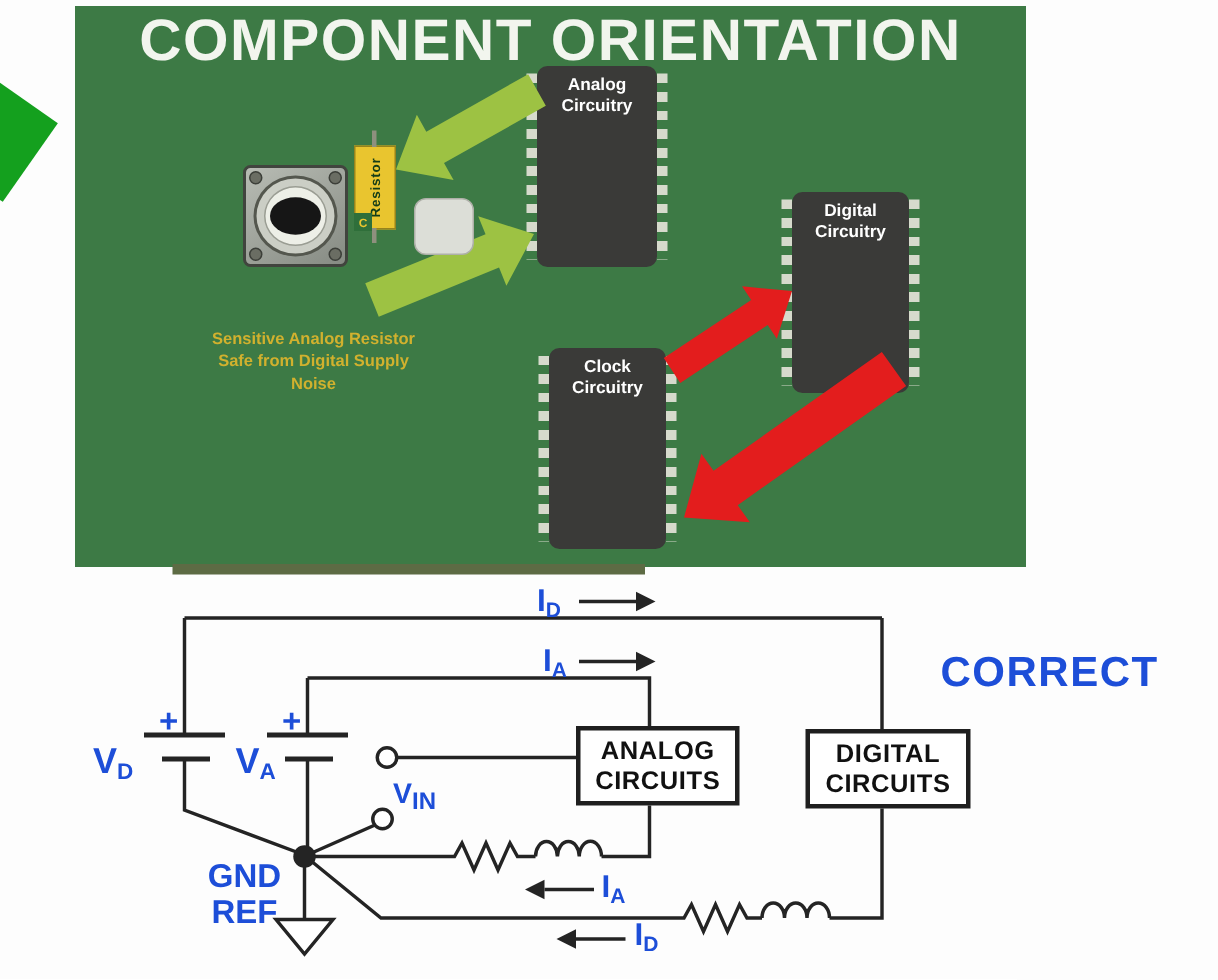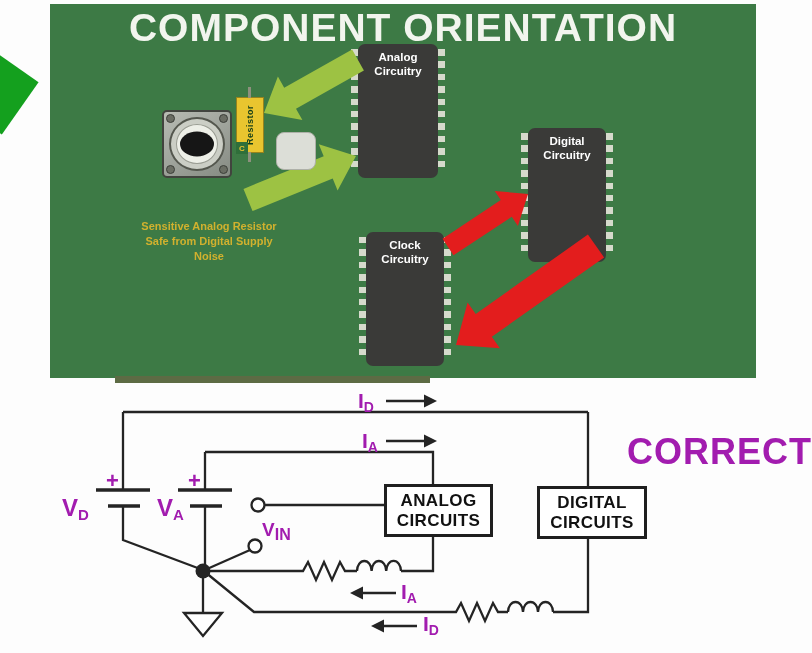--- a/index.html
+++ b/index.html
@@ -5,21 +5,21 @@
   html,body{margin:0;padding:0;background:#fff;}
   .page{position:relative;width:812px;height:653px;background:#fdfdfd;overflow:hidden;
         font-family:"Liberation Sans",sans-serif;}
   .preline{white-space:pre-line;}
 
   
   .accent{position:absolute;left:-38px;top:58px;width:64px;height:64px;background:#14a01e;
           transform:rotate(35deg);}
 
   
-  .board{position:absolute;left:50px;top:4px;width:706px;height:374px;background:#3d7a45;}
+  .board{position:absolute;left:50px;top:4px;width:634px;height:374px;background:#3d7a45;}
   .board-shadow{position:absolute;left:115px;top:376px;width:315px;height:7px;background:#5d6b44;}
   .title{position:absolute;left:0;top:2px;width:100%;margin:0;text-align:center;
          font-size:39px;font-weight:700;letter-spacing:1px;color:#f2f5ee;}
 
   
   .speaker{position:absolute;left:112px;top:106px;width:66px;height:64px;border-radius:5px;
            background:linear-gradient(145deg,#b8bcb4,#868b83);border:2px solid #41443e;}
   .screw{position:absolute;width:7px;height:7px;border-radius:50%;background:#6a6d63;border:1px solid #3c3f39;}
   .sc1{left:2px;top:2px}.sc2{right:2px;top:2px}.sc3{left:2px;bottom:2px}.sc4{right:2px;bottom:2px}
   .sp-ring{position:absolute;left:50%;top:50%;transform:translate(-50%,-50%);width:52px;height:50px;
@@ -61,28 +61,28 @@
 
   
   .overlay{position:absolute;left:0;top:0;width:812px;height:653px;}
 
   
   .cbox{position:absolute;background:#fff;border:3px solid #1f1f1f;display:flex;align-items:center;
         justify-content:center;text-align:center;font-weight:700;font-size:17px;line-height:1.15;
         color:#111;letter-spacing:.4px;}
   .box-analog{left:384px;top:484px;width:103px;height:47px;}
   .box-digital{left:537px;top:486px;width:104px;height:47px;}
-  .lbl{position:absolute;font-weight:700;color:#a21caf;line-height:1;}
+  .lbl{position:absolute;font-weight:700;color:#1d4ed8;line-height:1;}
   .lbl .sub{display:inline-block;transform:translateY(4px);}
   .ilabel{font-size:21px;} .ilabel .sub{font-size:14px;}
   .vlabel{font-size:24px;} .vlabel .sub{font-size:15px;}
   .vinlabel{font-size:19px;} .vinlabel .sub{font-size:16px;}
   .plus{font-size:22px;}
   .gndref{left:132px;top:572px;width:62px;text-align:center;font-size:22px;line-height:1.1;}
-  .correct{left:627px;top:434px;font-size:36px;letter-spacing:1px;}
+  .correct{left:627px;top:434px;font-size:28px;letter-spacing:1px;}
 </style>
 </head>
 <body>
 
 <div class="page">
 
   <div class="accent"></div>
 
   <div class="board">
     <h1 class="title">COMPONENT ORIENTATION</h1>
@@ -194,20 +194,24 @@
   <div class="lbl plus" style="left:188px;top:470px">+</div>
   <div class="lbl vlabel" style="left:62px;top:496px">
     <span>V</span><span class="sub">D</span>
   </div>
   <div class="lbl vlabel" style="left:157px;top:496px">
     <span>V</span><span class="sub">A</span>
   </div>
   <div class="lbl vinlabel" style="left:262px;top:520px">
     <span>V</span><span class="sub">IN</span>
   </div>
+  <div class="lbl gndref">
+    <div>GND</div>
+    <div>REF</div>
+  </div>
   <div class="lbl ilabel" style="left:401px;top:581px">
     <span>I</span><span class="sub">A</span>
   </div>
   <div class="lbl ilabel" style="left:423px;top:613px">
     <span>I</span><span class="sub">D</span>
   </div>
   <div class="lbl correct">CORRECT</div>
 
 </div>
 

